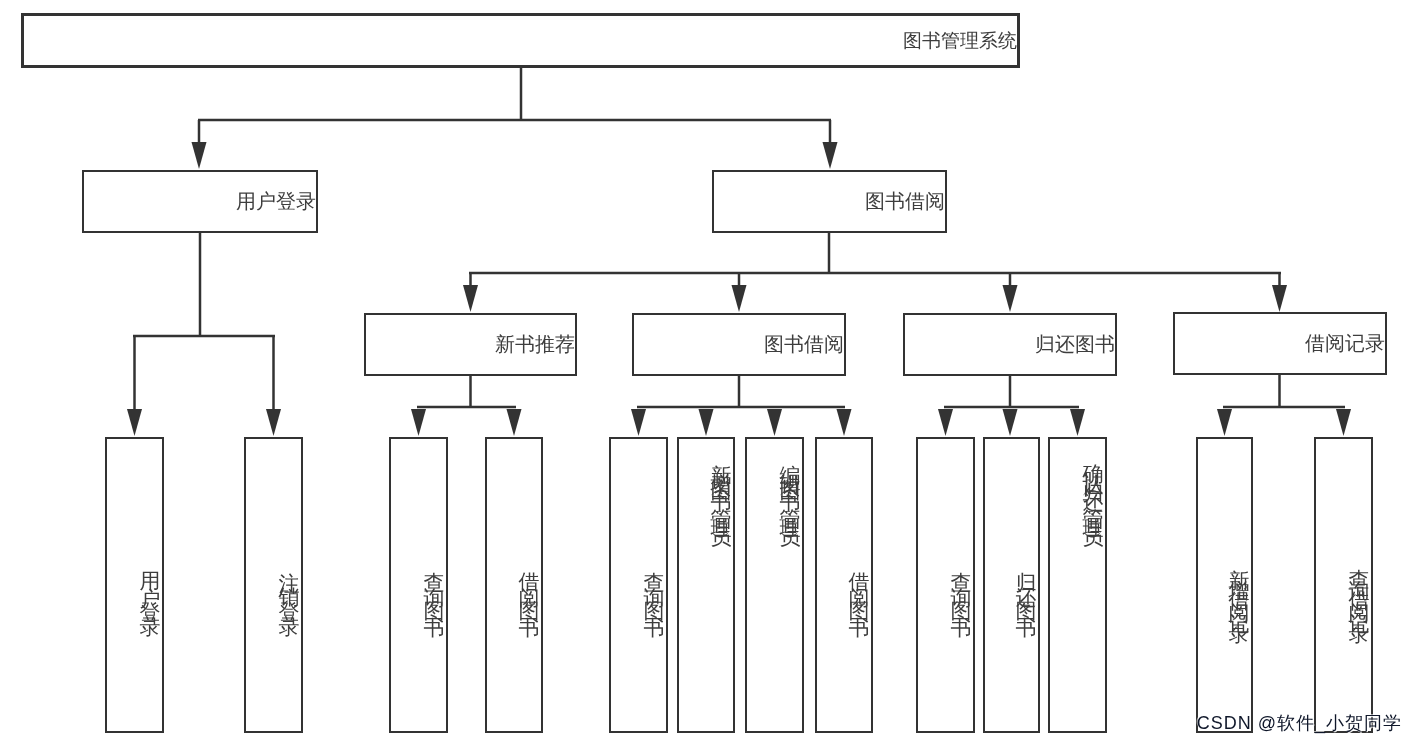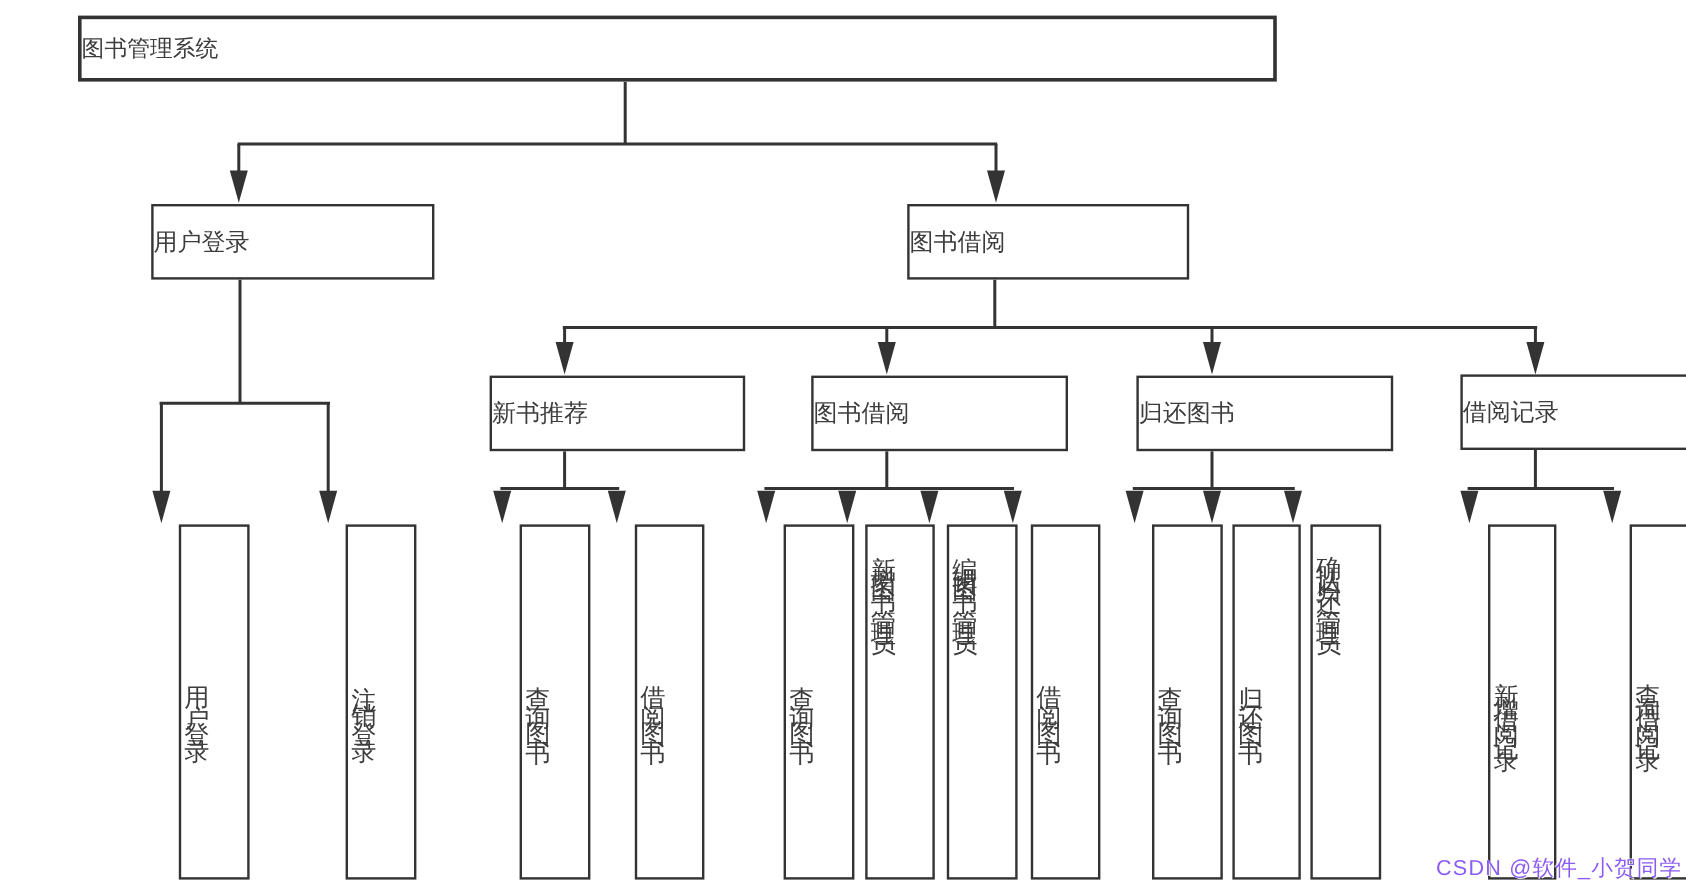--- a/index.html
+++ b/index.html
@@ -11,42 +11,41 @@
     overflow:hidden;
   }
   .wires{position:absolute;left:0;top:0;z-index:1;}
   .box{
     position:absolute;
     box-sizing:border-box;
     border:2.5px solid #333;
     background:#fff;
     display:flex;
     align-items:center;
-    justify-content:flex-start;
+    justify-content:flex-end;
     color:#3d3d3d;
     z-index:2;
-    margin-left:44px;
   }
   .root{border-width:3px;font-size:19px;}
   .lvl{font-size:20px;}
   .leaf{font-size:21px;}
   .leaf span{
     writing-mode:vertical-rl;
     line-height:1.15;
   }
   .t4 span{letter-spacing:15px;}
   .t6 span{letter-spacing:11px;}
   .t9 span{letter-spacing:9px;}
   .leaf.top{align-items:flex-start;padding-top:8px;}
   .watermark{
     position:absolute;
     right:3px;
     top:711px;
     font-size:18px;
-    color:#8b5cf6;
+    color:#0f172a;
     letter-spacing:1px;
     text-shadow:1px 1px 0 rgba(255,255,255,.9), -1px -1px 0 rgba(255,255,255,.6);
     z-index:3;
     white-space:nowrap;
     padding-left:32px;
   }
 </style>
 </head>
 <body>
 

